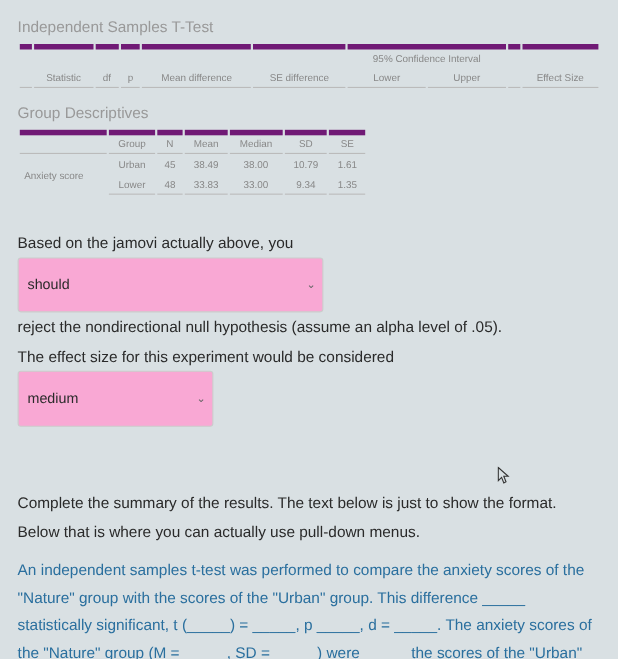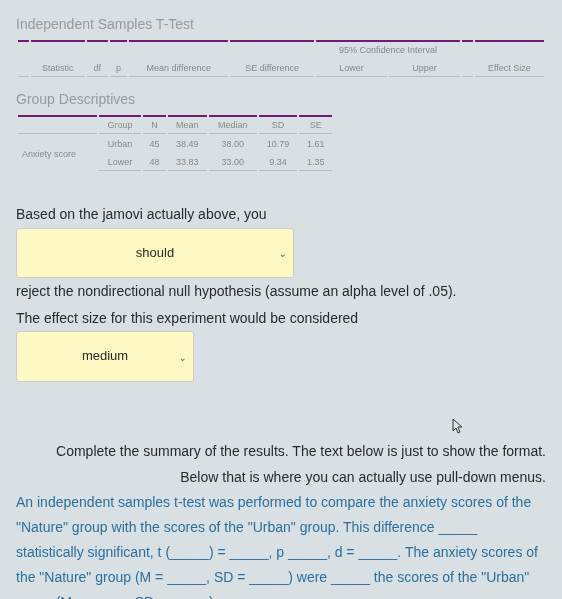--- a/index.html
+++ b/index.html
@@ -25,66 +25,64 @@
   }
   .stats-table th, .stats-table td {
     padding: 3px 4px;
     text-align: center;
     font-weight: normal;
   }
   .stats-table .row-label {
     text-align: left;
   }
   .stats-table tr.border-top td, .stats-table tr.border-top th {
-    border-top: 2px solid #701a75;
+    border-top: 5px solid #701a75;
   }
   .stats-table tr.border-bottom td, .stats-table tr.border-bottom th {
     border-bottom: 1px solid #bbb;
   }
   .group-desc {
     margin-top: 0;
   }
   .question-block {
     margin-top: 28px;
     font-size: 14px;
     color: #2a2a2a;
     line-height: 1.9;
   }
   .select-box {
     display: inline-block;
-    background: #fef9c3;
+    background: #f9a8d4;
     border: 1px solid #ccc;
     border-radius: 3px;
     padding: 12px 8px;
     font-size: 13px;
     vertical-align: middle;
     min-width: 80px;
     position: relative;
-    text-align: center;
   }
   .select-box.wide {
     min-width: 260px;
   }
   .select-box .chevron {
     position: absolute;
     right: 6px;
     top: 50%;
     transform: translateY(-50%);
     font-size: 10px;
     color: #666;
   }
   .summary-block {
     margin-top: 32px;
     font-size: 14px;
     color: #2a2a2a;
     line-height: 1.8;
   }
   .summary-intro {
-    margin-bottom: 0;
-    text-align: right;
+    margin-bottom: 10px;
   }
   .summary-text {
     color: #2a6f9e;
   }
   .cursor {
     display: inline-block;
     vertical-align: middle;
     width: 14px;
     height: 18px;
     position: relative;

